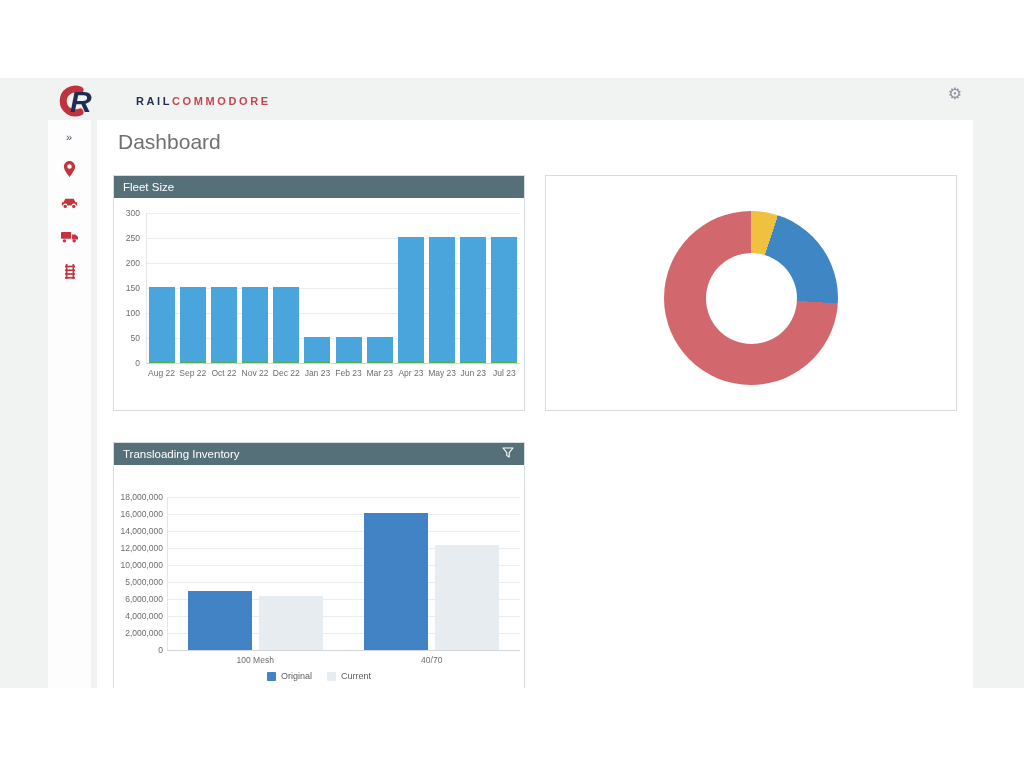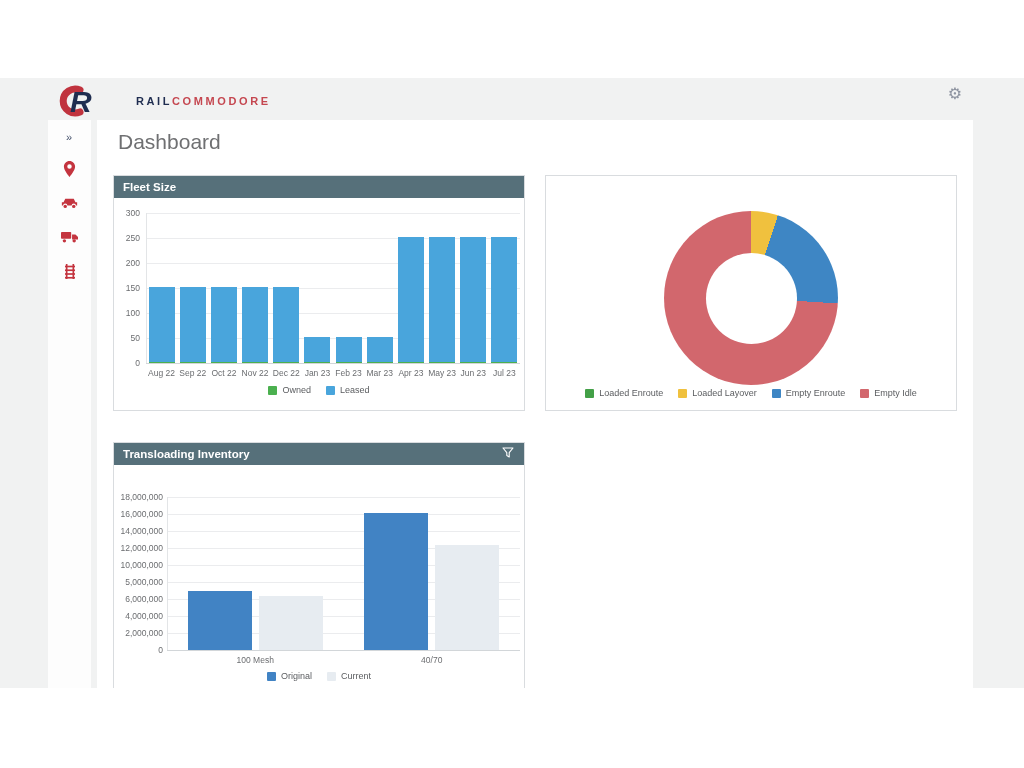--- a/index.html
+++ b/index.html
@@ -19,21 +19,21 @@
   .sidebar-card { position:absolute; left:48px; top:42px; width:43px; height:568px; background:#fdfdfd; display:flex; flex-direction:column; align-items:center; }
   .sidebar-expand { margin-top:11px; font-size:11px; color:#44506b; letter-spacing:1px; cursor:pointer; background:none; border:none; }
   .sidebar-item { margin-top:18px; width:18px; height:16px; display:flex; align-items:center; justify-content:center; cursor:pointer; }
   .sidebar-item svg { display:block; }
 
   
   .main-card { position:absolute; left:97px; top:42px; width:876px; height:568px; background:#ffffff; }
   .page-title { position:absolute; left:21px; top:10px; font-size:21px; color:#6f7072; font-weight:400; }
 
   .panel { position:absolute; background:#fff; border:1px solid #d9dcdf; }
-  .panel-header { height:22px; background:#56707a; color:#ffffff; font-size:11.5px; font-weight:bold; line-height:22px; padding-left:9px; position:relative; }
+  .panel-header { height:22px; background:#56707a; color:#ffffff; font-size:11.5px; font-weight:normal; line-height:22px; padding-left:9px; position:relative; }
   .panel-filter { position:absolute; right:9px; top:4px; width:14px; height:14px; background:none; border:none; cursor:pointer; padding:0; }
   .chart-area { position:absolute; left:0; top:22px; right:0; bottom:0; overflow:hidden; }
 
   #panel-fleet-size   { left:16px;  top:55px;  width:412px; height:236px; }
   #panel-fleet-util   { left:448px; top:55px;  width:412px; height:236px; }
   #panel-transloading { left:16px;  top:322px; width:412px; height:252px; }
 
   .gridline { position:absolute; height:1px; background:#ebecee; }
   .axis-line-x { position:absolute; height:1px; background:#d2d6d9; }
   .axis-line-y { position:absolute; width:1px; background:#e3e5e7; }
@@ -149,55 +149,27 @@
           <div class="xtick-label" style="left: 281.333px; width: 31.1667px; top: 170px;">Apr 23</div>
           <div class="chart-bar" style="left: 315.083px; width: 26px; top: 164px; height: 1px; background: rgb(75, 176, 79);"></div>
           <div class="chart-bar" style="left: 315.083px; width: 26px; top: 39px; height: 125px; background: rgb(73, 165, 220);"></div>
           <div class="xtick-label" style="left: 312.5px; width: 31.1667px; top: 170px;">May 23</div>
           <div class="chart-bar" style="left: 346.25px; width: 26px; top: 164px; height: 1px; background: rgb(75, 176, 79);"></div>
           <div class="chart-bar" style="left: 346.25px; width: 26px; top: 39px; height: 125px; background: rgb(73, 165, 220);"></div>
           <div class="xtick-label" style="left: 343.667px; width: 31.1667px; top: 170px;">Jun 23</div>
           <div class="chart-bar" style="left: 377.417px; width: 26px; top: 164px; height: 1px; background: rgb(75, 176, 79);"></div>
           <div class="chart-bar" style="left: 377.417px; width: 26px; top: 39px; height: 125px; background: rgb(73, 165, 220);"></div>
           <div class="xtick-label" style="left: 374.833px; width: 31.1667px; top: 170px;">Jul 23</div>
-          <div class="legend-row" style="top: 187px;">
-            <div class="legend-item" style="position: static;">
-              <div class="legend-swatch" style="background: rgb(75, 176, 79); position: static;"></div>
-              <div style="position: static;">Owned</div>
-            </div>
-            <div class="legend-item" style="position: static;">
-              <div class="legend-swatch" style="background: rgb(73, 165, 220); position: static;"></div>
-              <div style="position: static;">Leased</div>
-            </div>
-          </div>
         </div>
     </div>
 
     <div class="panel" id="panel-fleet-util">
       <div class="chart-area">
           <div class="donut" style="left: 118px; top: 13px; width: 174px; height: 174px; background: conic-gradient(rgb(240, 193, 62) 0%, rgb(240, 193, 62) 5%, rgb(62, 134, 196) 5%, rgb(62, 134, 196) 26%, rgb(210, 103, 109) 26%, rgb(210, 103, 109) 100%);"></div>
           <div class="donut-hole" style="left: 159.5px; top: 54.5px; width: 91px; height: 91px;"></div>
-          <div class="legend-row" style="top: 190px;">
-            <div class="legend-item" style="position: static;">
-              <div class="legend-swatch" style="background: rgb(67, 160, 71); position: static;"></div>
-              <div style="position: static;">Loaded Enroute</div>
-            </div>
-            <div class="legend-item" style="position: static;">
-              <div class="legend-swatch" style="background: rgb(240, 193, 62); position: static;"></div>
-              <div style="position: static;">Loaded Layover</div>
-            </div>
-            <div class="legend-item" style="position: static;">
-              <div class="legend-swatch" style="background: rgb(62, 134, 196); position: static;"></div>
-              <div style="position: static;">Empty Enroute</div>
-            </div>
-            <div class="legend-item" style="position: static;">
-              <div class="legend-swatch" style="background: rgb(210, 103, 109); position: static;"></div>
-              <div style="position: static;">Empty Idle</div>
-            </div>
-          </div>
         </div>
     </div>
 
     <div class="panel" id="panel-transloading">
       <div class="panel-header">
         <span>Transloading Inventory</span>
         <button class="panel-filter">
           <svg width="12" height="12" viewBox="0 0 12 12">
               <path d="M1 1h10L7.2 5.6V10L4.8 8.6V5.6L1 1z" fill="none" stroke="#ffffff" stroke-width="1.1" stroke-linejoin="round"></path>
             </svg>

